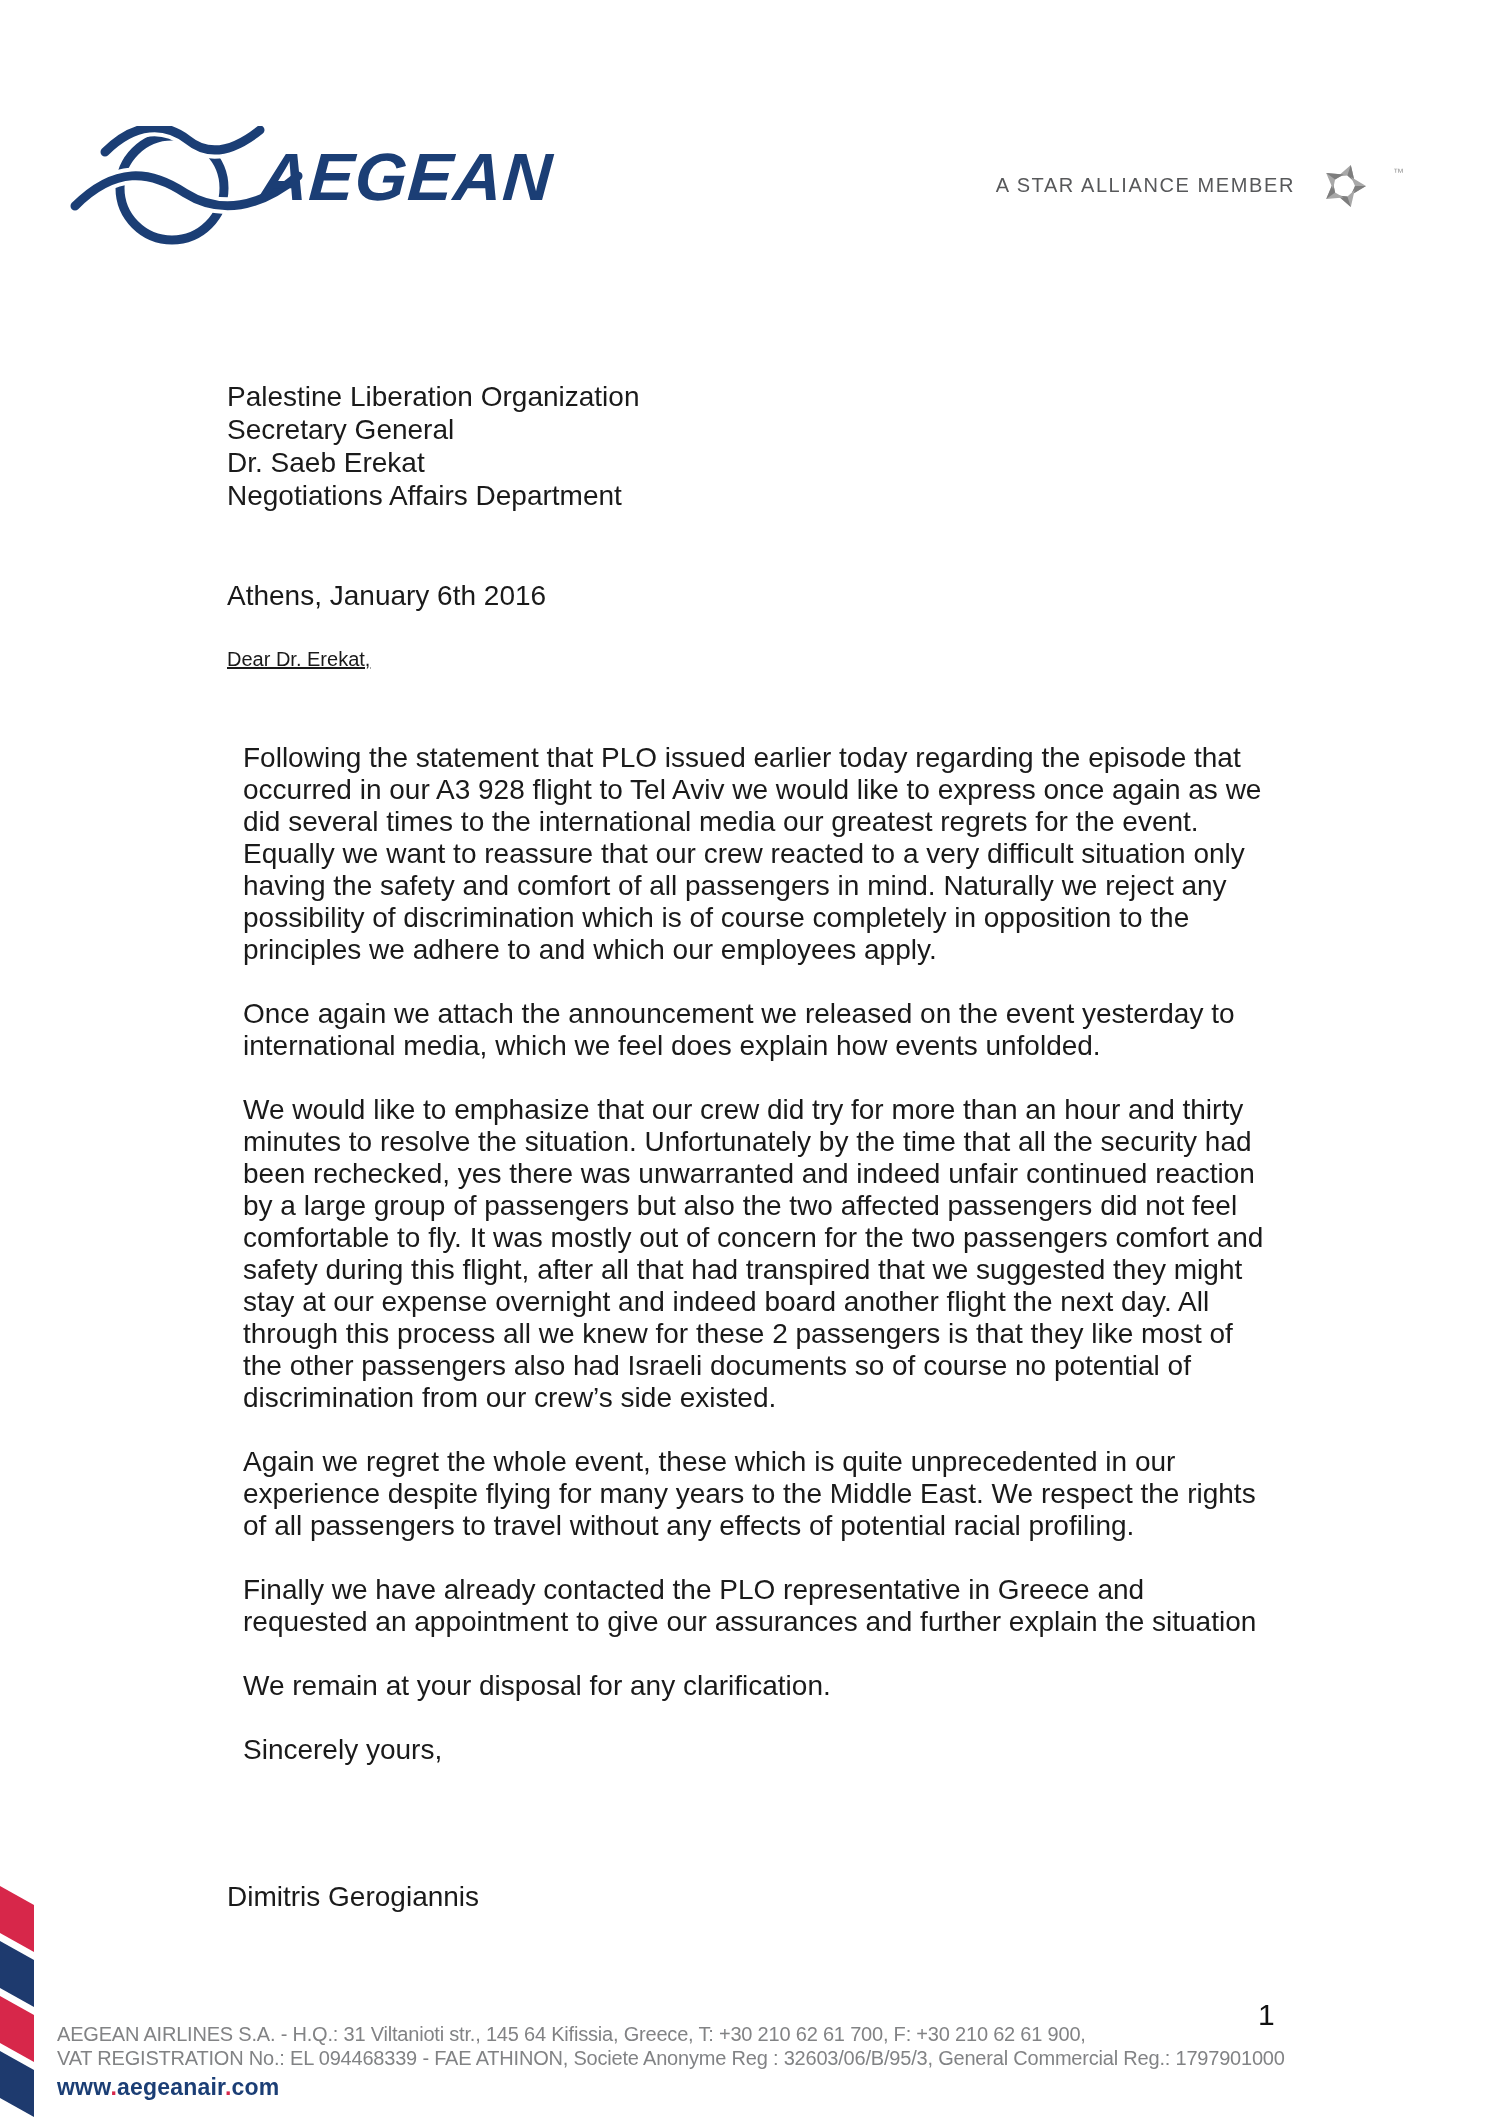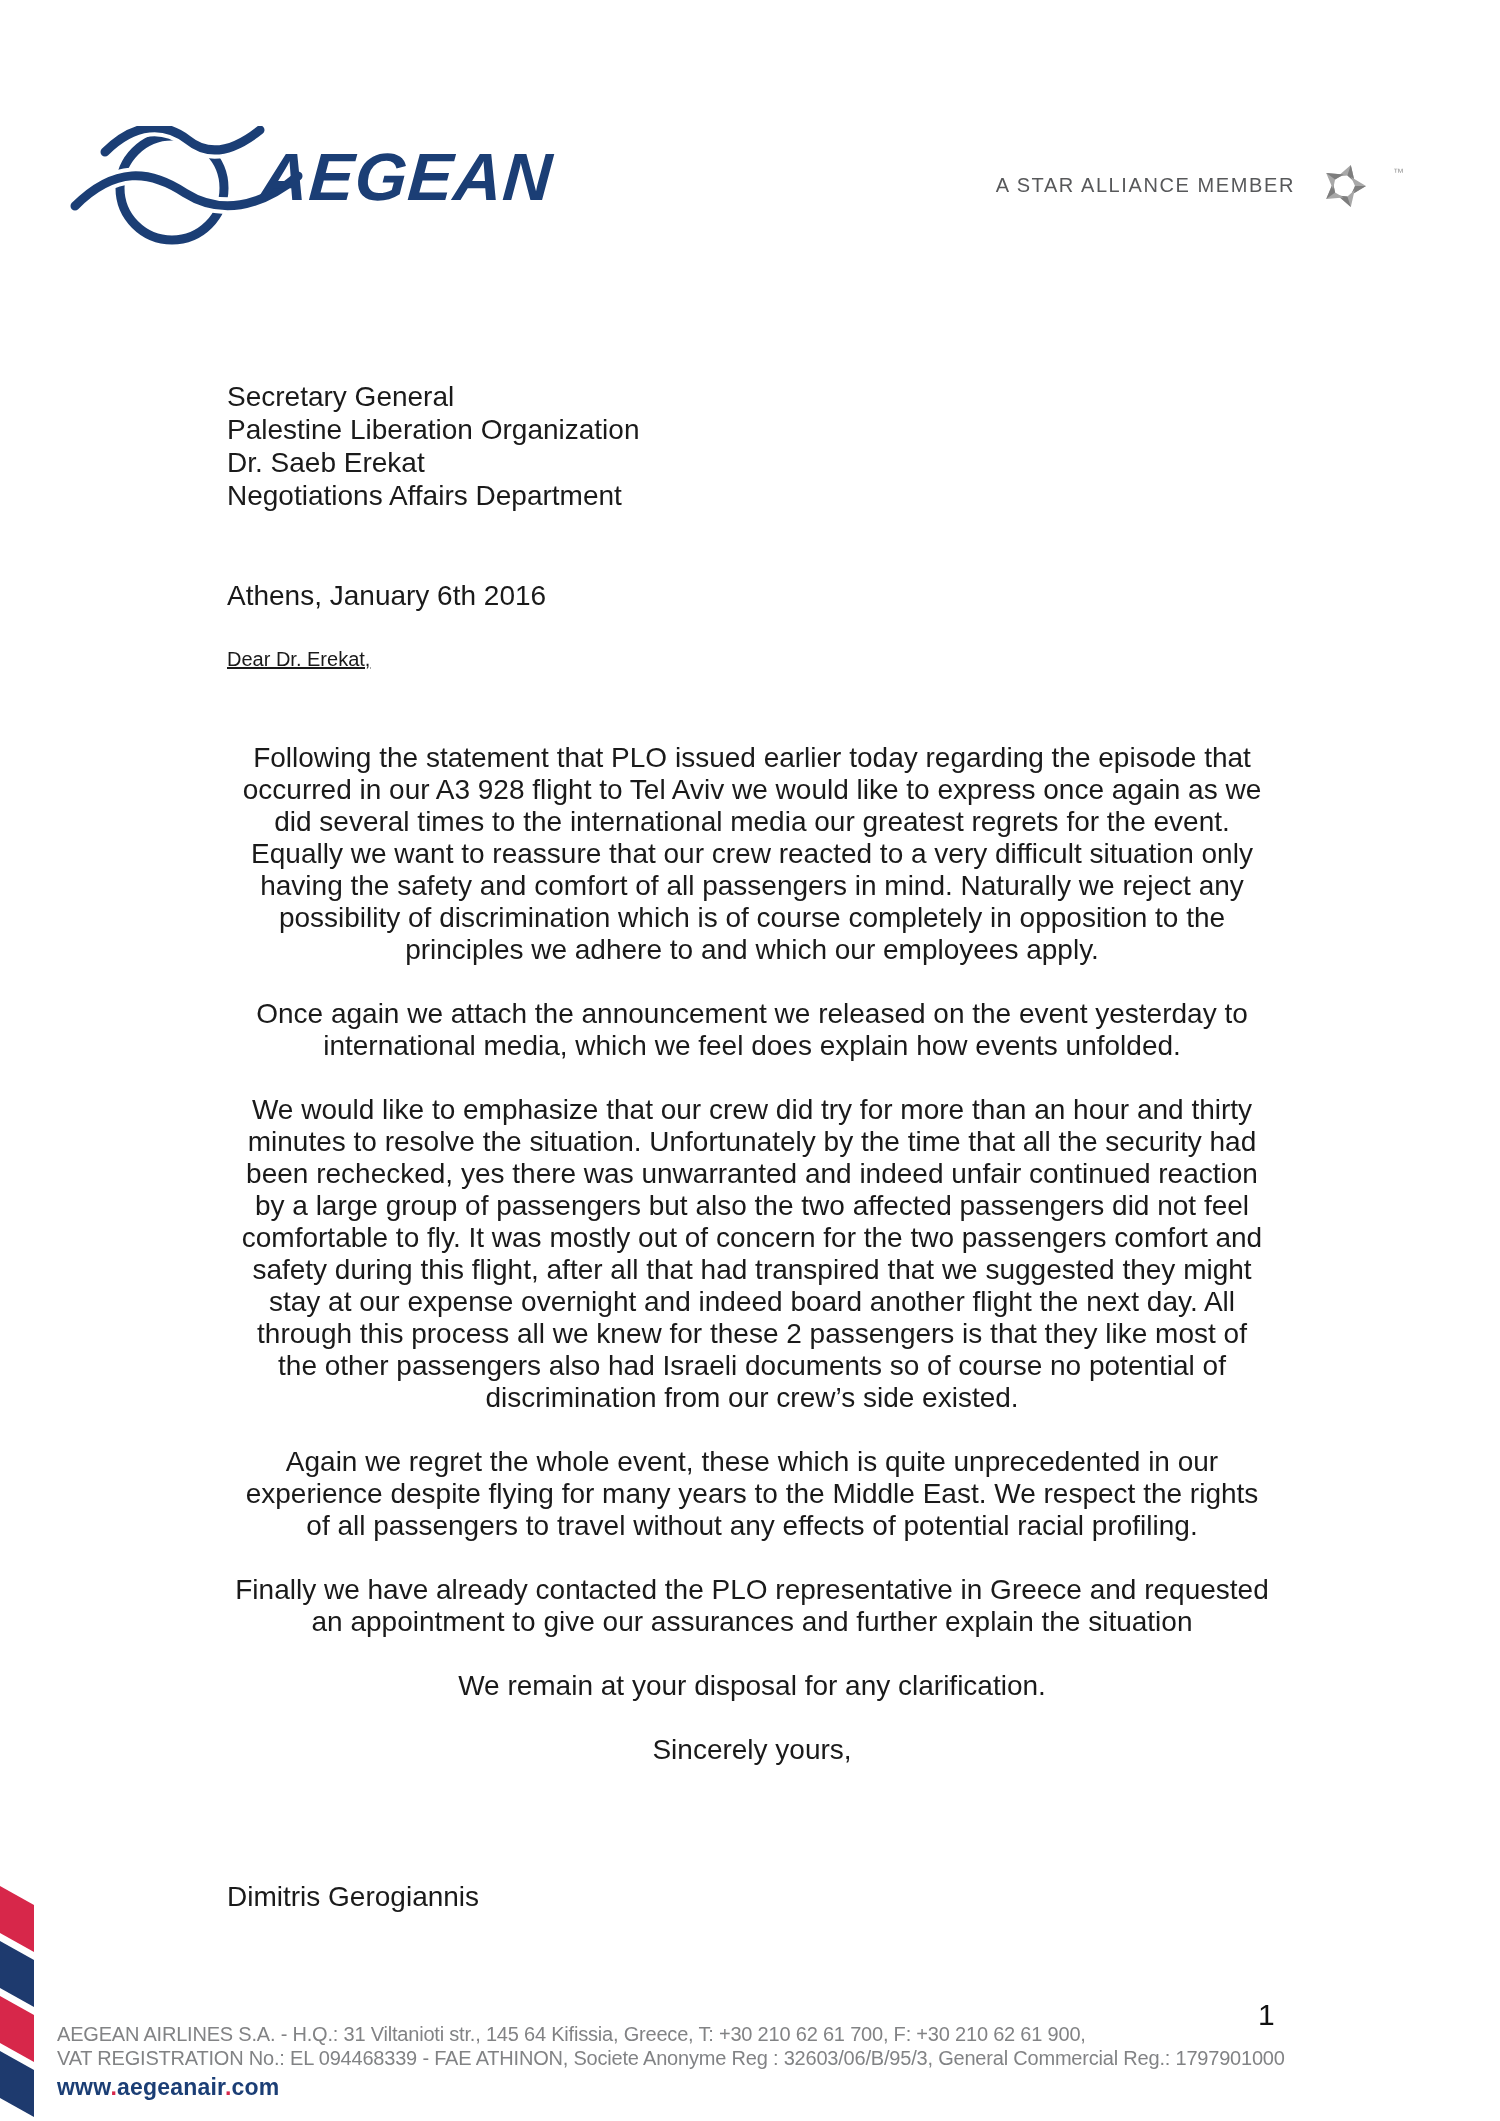--- a/index.html
+++ b/index.html
@@ -26,21 +26,21 @@
     font-size:20px; letter-spacing:1.6px; color:#57585a;
     font-weight:500;
   }
   .star-tm { font-size:11px; color:#9a9a9a; align-self:flex-start; margin-top:6px; }
 
   
   .recipient-block { left:227px; top:380px; font-size:28px; line-height:33px; }
   .dateline { left:227px; top:580px; font-size:28px; }
   .salutation { left:227px; top:648px; font-size:20px;text-decoration:underline; }
   .letter-body { left:227px; top:742px; width:1042px; font-size:28px; line-height:32px; }
-  .letter-body p { margin:0 0 32px 8px;text-align:center; }
+  .letter-body p { margin:0 0 32px 16px; }
   .signature-name { left:227px; top:1881px; font-size:28px; }
   .page-number { left:1258px; top:1998px; font-size:30px; color:#111; }
 
   
   .footer-stripes { left:0; top:1886px; }
   .footer-text { left:57px; top:2022px; }
   .footer-line { font-size:20px; line-height:24px; color:#828385; letter-spacing:-0.2px; }
   .footer-site { margin-top:4px; font-size:23px; font-weight:bold; color:#1b3e75; letter-spacing:0.2px; }
   .footer-site .dot { color:#d7274a; }
 </style>
@@ -87,22 +87,22 @@
             <polygon points="25,4 34,19 25,15 16,19" fill="#a8a8a8"></polygon>
             <polygon points="25,4 34,19 25,15" fill="#7d7d7d"></polygon>
           </g>
         </g>
       </g>
     </svg>
     <span class="star-tm">™</span>
   </div>
 
   <div class="abs recipient-block">
+    <div>Palestine Liberation Organization</div>
     <div>Secretary General</div>
-    <div>Palestine Liberation Organization</div>
     <div>Dr. Saeb Erekat</div>
     <div>Negotiations Affairs Department</div>
   </div>
 
   <div class="abs dateline">Athens, January 6th 2016</div>
 
   <div class="abs salutation">Dear Dr. Erekat,</div>
 
   <div class="abs letter-body">
     <p>Following the statement that PLO issued earlier today regarding the episode that occurred in our A3 928 flight to Tel Aviv we would like to express once again as we did several times to the international media our greatest regrets for the event. Equally we want to reassure that our crew reacted to a very difficult situation only having the safety and comfort of all passengers in mind. Naturally we reject any possibility of discrimination which is of course completely in opposition to the principles we adhere to and which our employees apply.</p>

